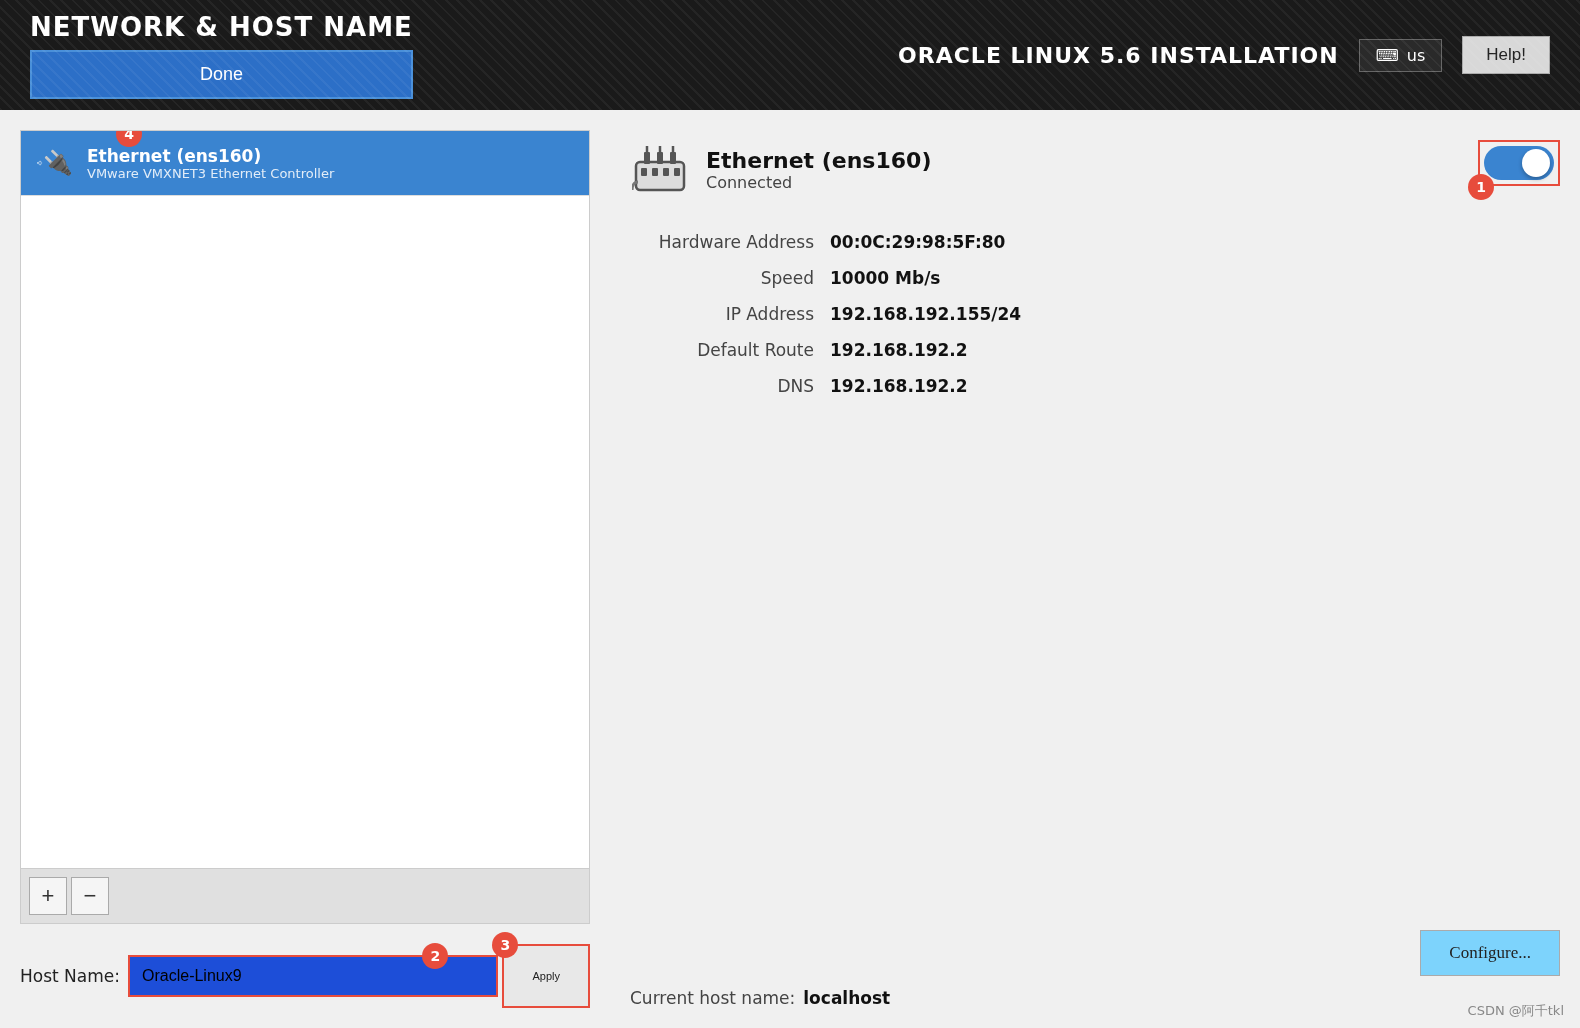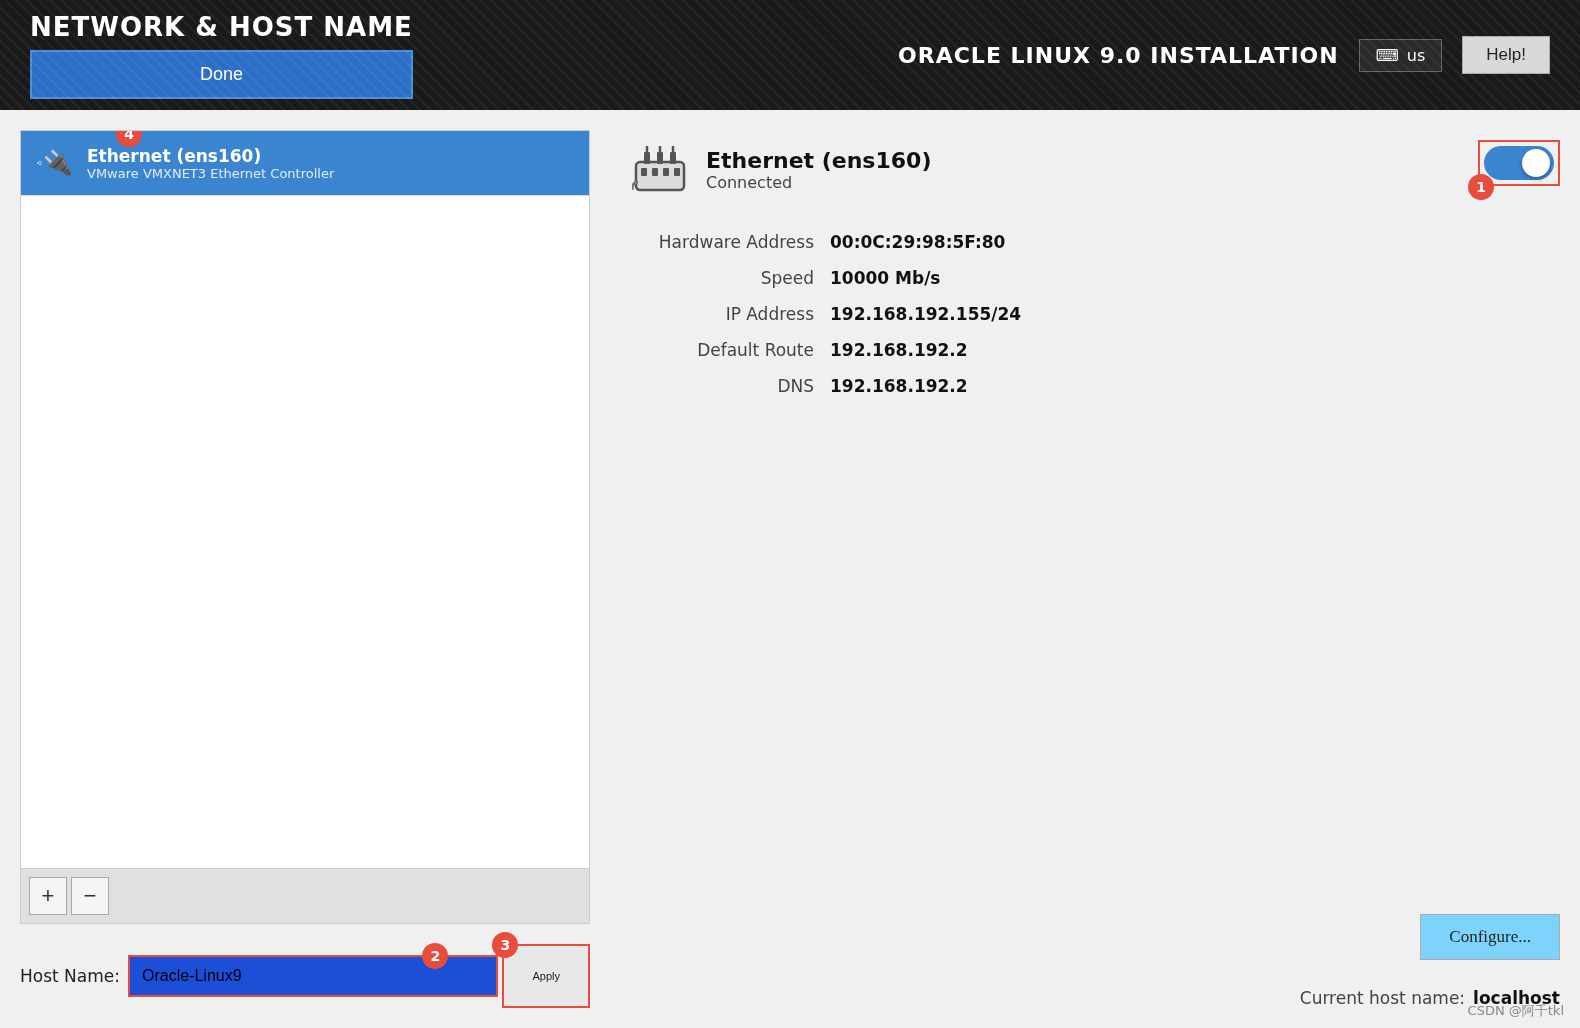--- a/index.html
+++ b/index.html
@@ -360,36 +360,36 @@
 
     .bottom-row {
       display: flex;
       align-items: center;
       gap: 0;
       margin-top: 20px;
     }
 
     .right-bottom-row {
       display: flex;
-      justify-content: flex-end;
-      align-items: center;
-      margin-top: 28px;
+      justify-content: flex-start;
+      align-items: center;
+      margin-top: 12px;
     }
   </style>
 </head>
 <body>
 
 <div class="header">
   <div class="header-bg-pattern"></div>
   <div class="header-left">
     <span class="header-title">NETWORK &amp; HOST NAME</span>
     <button class="done-button">Done</button>
   </div>
   <div class="header-right">
-    <span class="header-right-title">ORACLE LINUX 9.0 INSTALLATION</span>
+    <span class="header-right-title">ORACLE LINUX 5.6 INSTALLATION</span>
     <div class="keyboard-indicator">
       <span>⌨</span>
       <span>us</span>
     </div>
     <button class="help-button">Help!</button>
   </div>
 </div>
 
 <div class="main-content">
 

